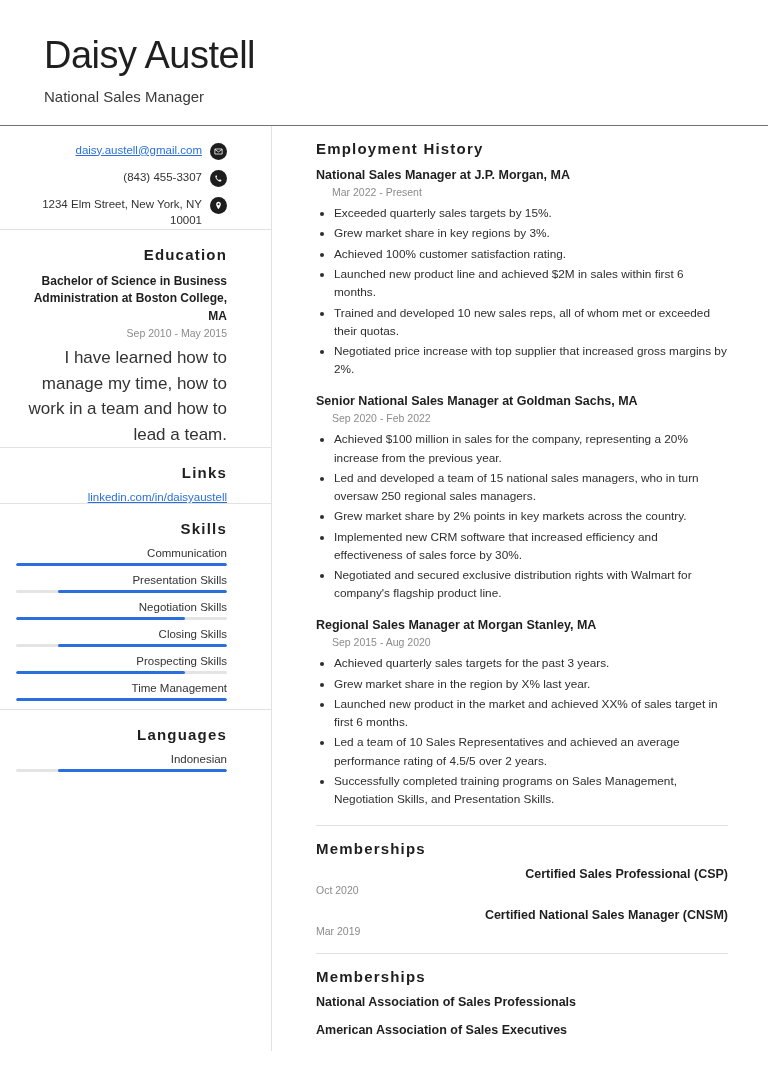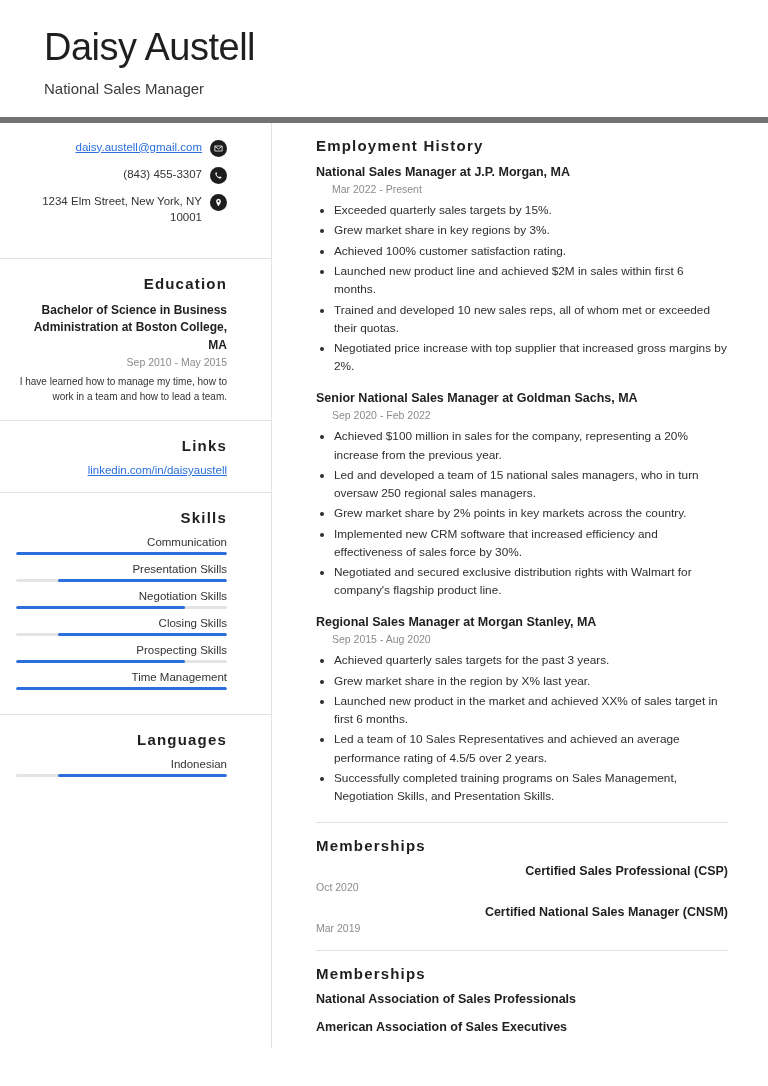--- a/index.html
+++ b/index.html
@@ -12,22 +12,22 @@
   .page {
     width: 768px;
     height: 1086px;
     background: #ffffff;
     position: relative;
     overflow: hidden;
   }
 
   
   .header {
-    padding: 26px 44px 16px 44px;
-    border-bottom: 6px solid #737373;
+    padding: 34px 44px 16px 44px;
+    border-bottom: 1px solid #737373;
   }
   .name {
     font-size: 38px;
     font-weight: 400;
     color: #1f1f1f;
     letter-spacing: -0.5px;
     line-height: 1.15;
     margin: 0 0 10px 0;
   }
   .job-title {
@@ -48,21 +48,21 @@
     flex: 0 0 272px;
     border-right: 1px solid #e2e2e2;
   }
   .right {
     flex: 1 1 auto;
     padding: 14px 40px 0 44px;
   }
 
   
   .lblock {
-    padding: 16px 44px 16px 16px;
+    padding: 16px 44px 0 16px;
     border-bottom: 1px solid #e2e2e2;
     text-align: right;
   }
   .lblock.last { border-bottom: none; }
 
   .lhead {
     font-size: 15px;
     font-weight: 700;
     color: #1f1f1f;
     letter-spacing: 1.2px;
@@ -73,21 +73,21 @@
   .contact-row {
     display: flex;
     align-items: flex-start;
     justify-content: flex-end;
     gap: 8px;
     margin-bottom: 9px;
     font-size: 11.5px;
     color: #333;
     line-height: 1.45;
   }
-  .contact-row:last-child { margin-bottom: 16px; }
+  .contact-row:last-child { margin-bottom: 0; }
   .contact-text { text-align: right; max-width: 170px; }
   .contact-link {
     color: #2a6fdb;
     text-decoration: underline;
     font-size: 11.5px;
   }
   .cicon {
     width: 17px; height: 17px;
     border-radius: 50%;
     background: #1d1d1d;
@@ -107,21 +107,21 @@
     color: #1f1f1f;
     line-height: 1.45;
     margin: 0;
   }
   .edu-date {
     font-size: 10.5px;
     color: #8b8b8b;
     margin: 2px 0 6px 0;
   }
   .edu-desc {
-    font-size: 10px;
+    font-size: 17px;
     color: #333;
     line-height: 1.5;
     margin: 0;
   }
 
   
   .link-item {
     font-size: 11.5px;
     color: #2a6fdb;
     text-decoration: underline;

